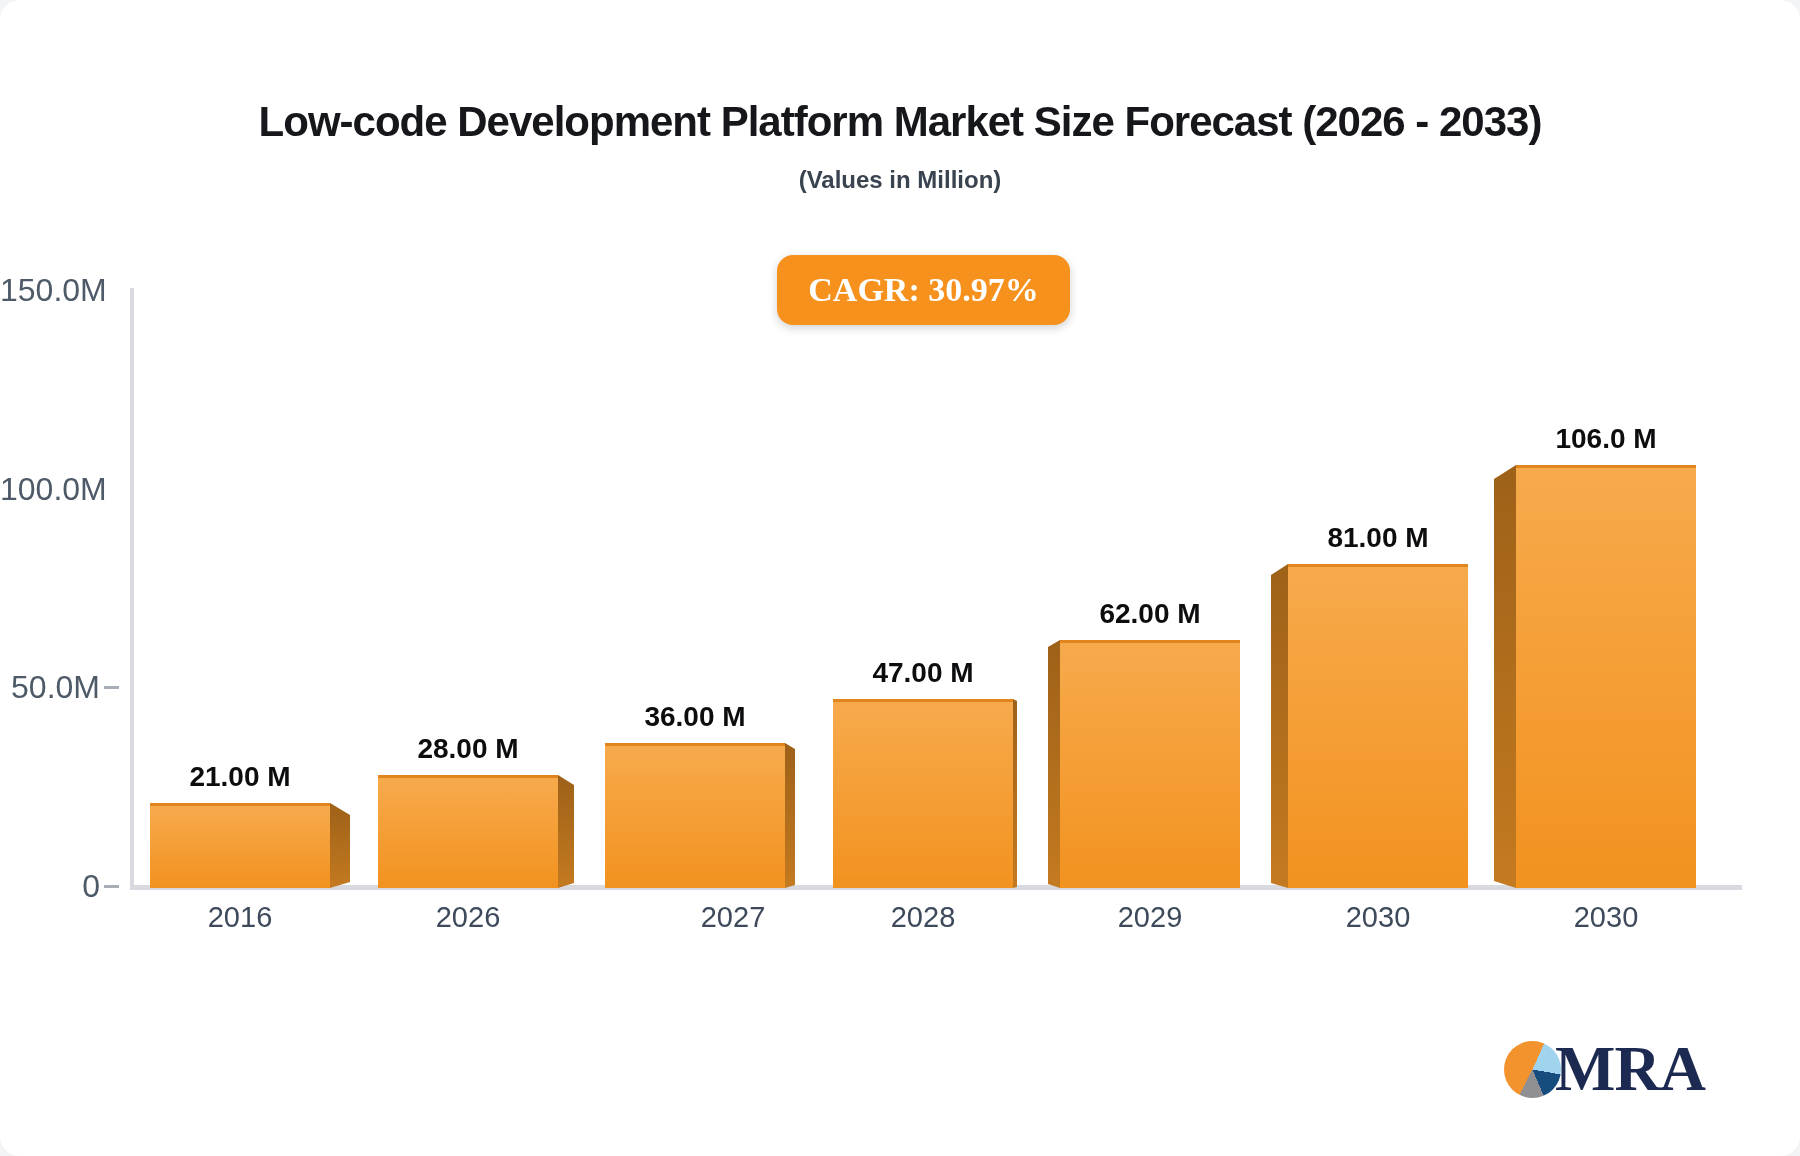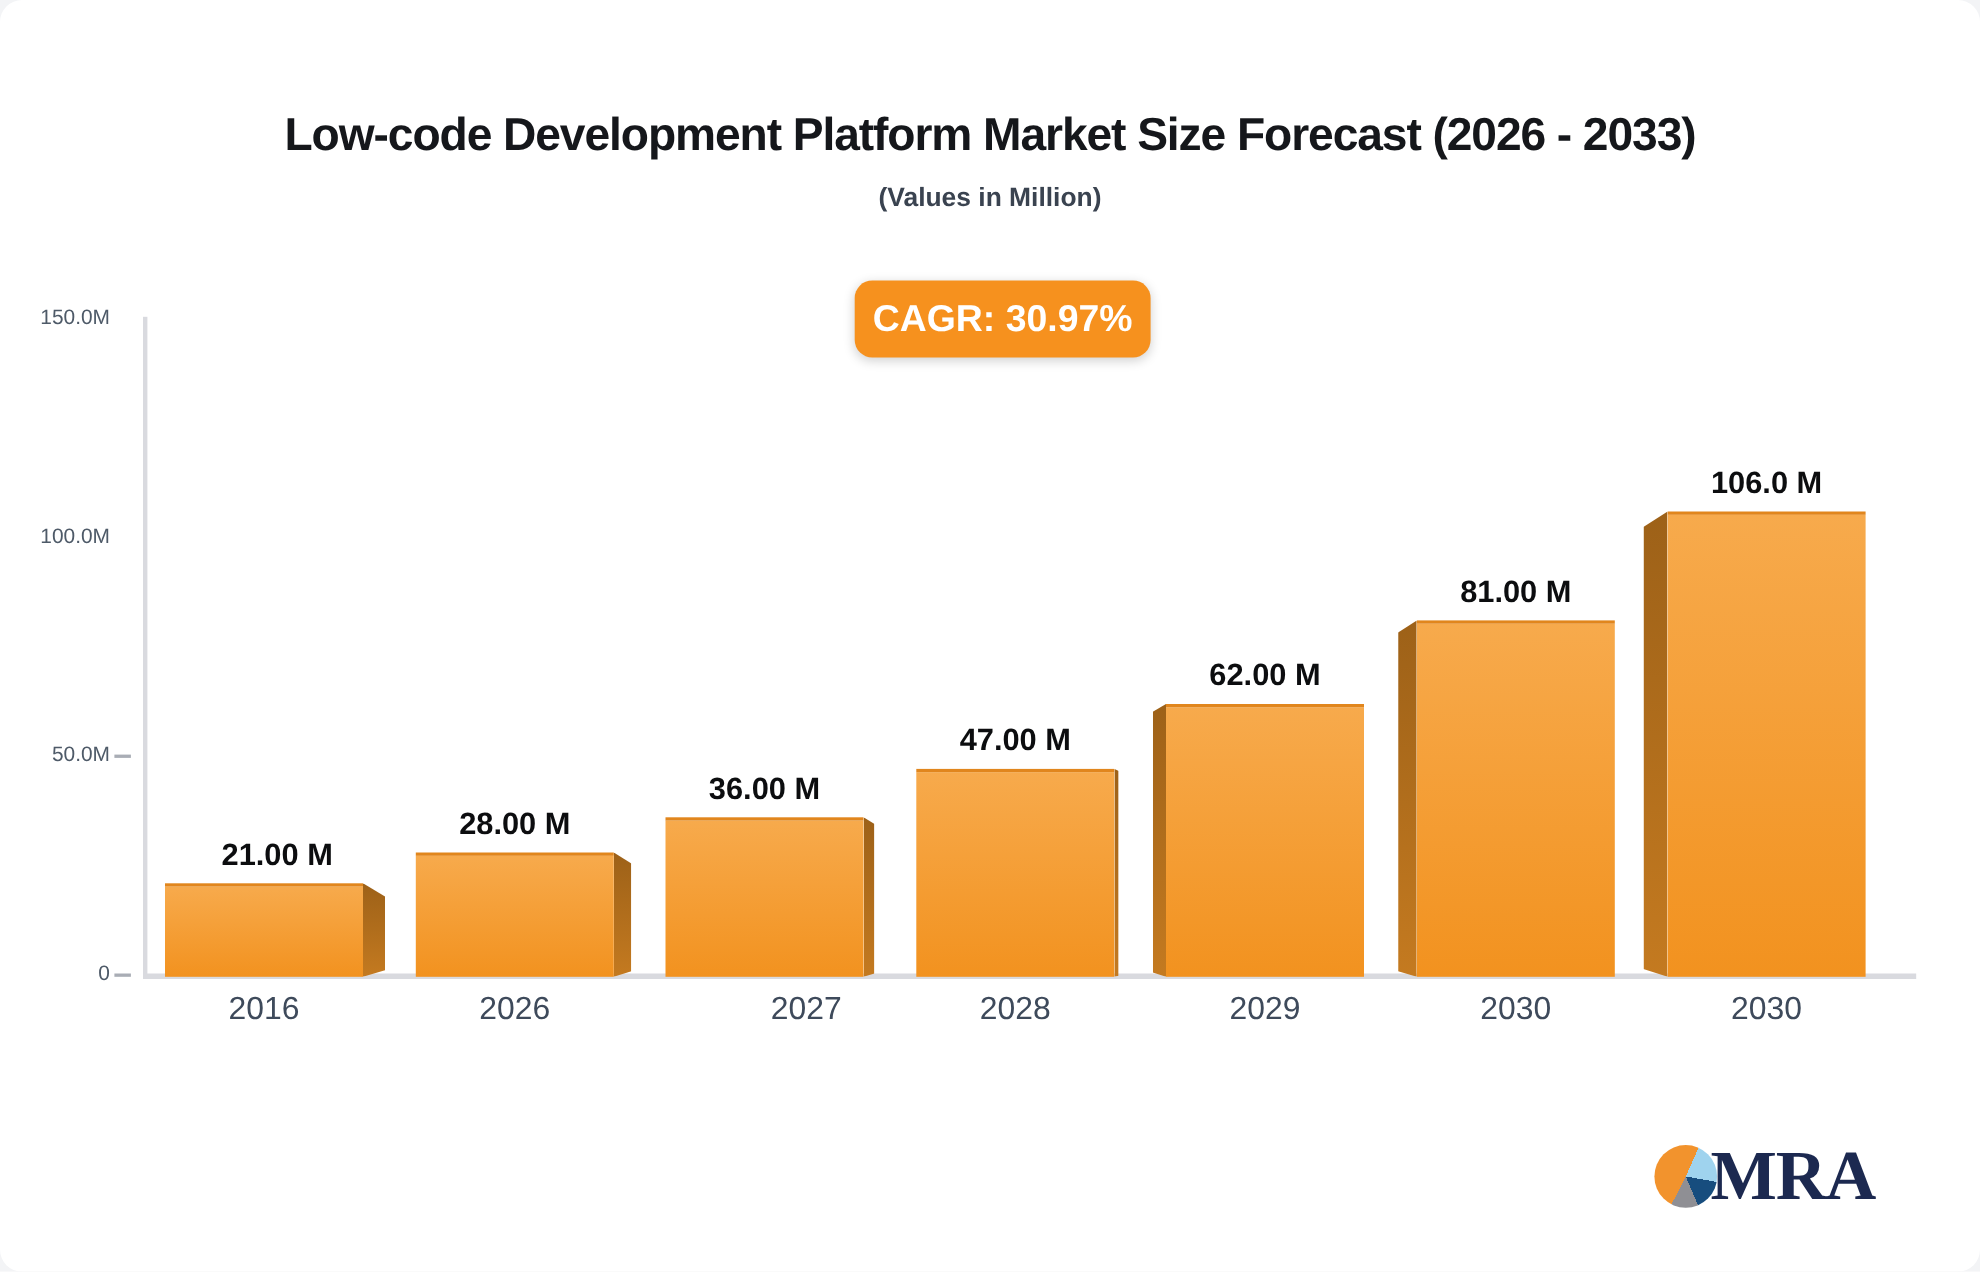--- a/index.html
+++ b/index.html
@@ -14,32 +14,33 @@
   }
   .chart-title{
     position:absolute;top:98px;left:0;width:100%;text-align:center;
     font-size:42px;font-weight:bold;letter-spacing:-1px;color:#15171b;
   }
   .chart-subtitle{
     position:absolute;top:166px;left:0;width:100%;text-align:center;
     font-size:24px;font-weight:bold;color:#3a4350;
   }
   .cagr-badge{
-    position:absolute;left:777px;top:255px;width:269px;height:70px;
+    position:absolute;left:777px;top:255px;width:293px;height:70px;
     background:#f6911e;border-radius:16px;
     display:flex;align-items:center;justify-content:center;
     color:#ffffff;font-size:34px;font-weight:bold;
     box-shadow:0 3px 10px rgba(0,0,0,0.18);
+    font-family:Liberation Serif, serif;
   }
   .plot{position:absolute;inset:0;}
   .y-axis-line{position:absolute;left:130px;top:288px;width:4px;height:598px;background:#d9dadf;}
   .x-axis-line{position:absolute;left:130px;top:885px;width:1612px;height:5px;background:#d9dadf;}
   .y-tick-label{
     position:absolute;left:0;width:100px;text-align:right;
-    font-size:19px;color:#4e5a68;transform:translateY(-50%);
+    font-size:32px;color:#4e5a68;transform:translateY(-50%);
   }
   .y-tick-dash{position:absolute;left:104px;width:15px;height:3px;background:#a9adb5;}
   .bar-front{
     position:absolute;
     background:linear-gradient(180deg,#f7aa4c 0%,#f2921f 100%);
     border-top:3px solid #e1861d;
     box-sizing:border-box;
   }
   .bar-side{
     position:absolute;
@@ -84,21 +85,21 @@
     <div class="y-axis-line"></div>
     <div class="x-axis-line"></div>
   <div class="y-tick-label" style="top: 290px;">150.0M</div>
       <div class="y-tick-label" style="top: 489px;">100.0M</div>
       <div class="y-tick-label" style="top: 687px;">50.0M</div>
       <div class="y-tick-dash" style="top: 686px;"></div>
       <div class="y-tick-label" style="top: 886px;">0</div>
       <div class="y-tick-dash" style="top: 885px;"></div>
       <div class="bar-side" style="top: 803px; height: 85px; width: 20px; left: 330px; clip-path: polygon(0px 0px, 100% 12px, 100% calc(100% - 6px), 0px 100%);"></div>
       <div class="bar-front" style="left: 150px; top: 803px; width: 180px; height: 85px;"></div>
-      <div class="bar-value-label" style="left: 240px; top: 761px; margin-left: 12px;">21.00 M</div>
+      <div class="bar-value-label" style="left: 240px; top: 761px;">21.00 M</div>
       <div class="x-category-label" style="left: 240px; top: 901px;">2016</div>
       <div class="bar-side" style="top: 775px; height: 113px; width: 16px; left: 558px; clip-path: polygon(0px 0px, 100% 10px, 100% calc(100% - 5px), 0px 100%);"></div>
       <div class="bar-front" style="left: 378px; top: 775px; width: 180px; height: 113px;"></div>
       <div class="bar-value-label" style="left: 468px; top: 733px;">28.00 M</div>
       <div class="x-category-label" style="left: 468px; top: 901px;">2026</div>
       <div class="bar-side" style="top: 743px; height: 145px; width: 10px; left: 785px; clip-path: polygon(0px 0px, 100% 6px, 100% calc(100% - 3px), 0px 100%);"></div>
       <div class="bar-front" style="left: 605px; top: 743px; width: 180px; height: 145px;"></div>
       <div class="bar-value-label" style="left: 695px; top: 701px;">36.00 M</div>
       <div class="x-category-label" style="left: 733px; top: 901px;">2027</div>
       <div class="bar-side" style="top: 699px; height: 189px; width: 4px; left: 1013px; clip-path: polygon(0px 0px, 100% 2px, 100% calc(100% - 1px), 0px 100%);"></div>

